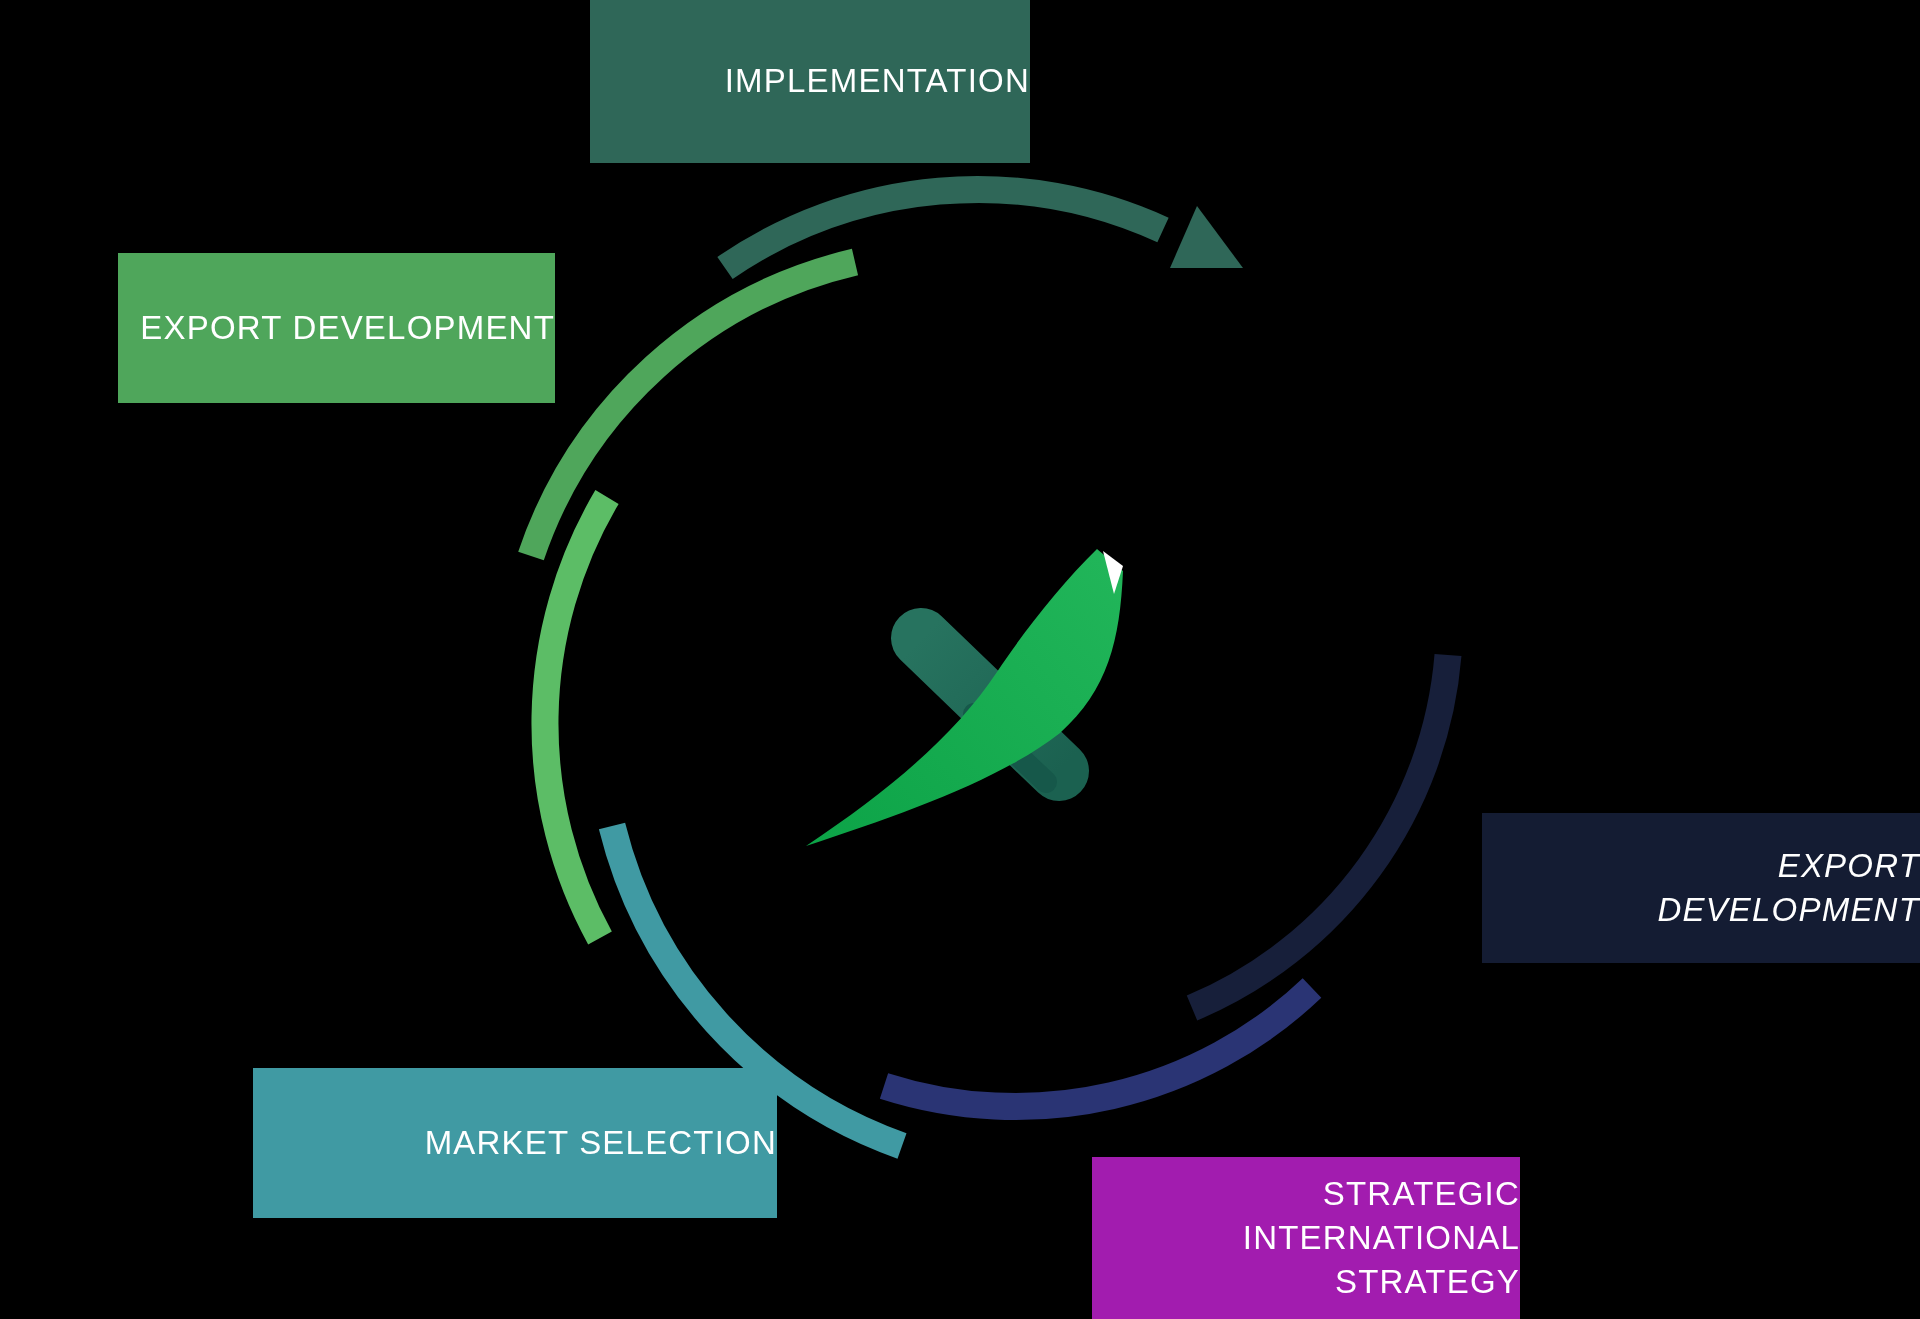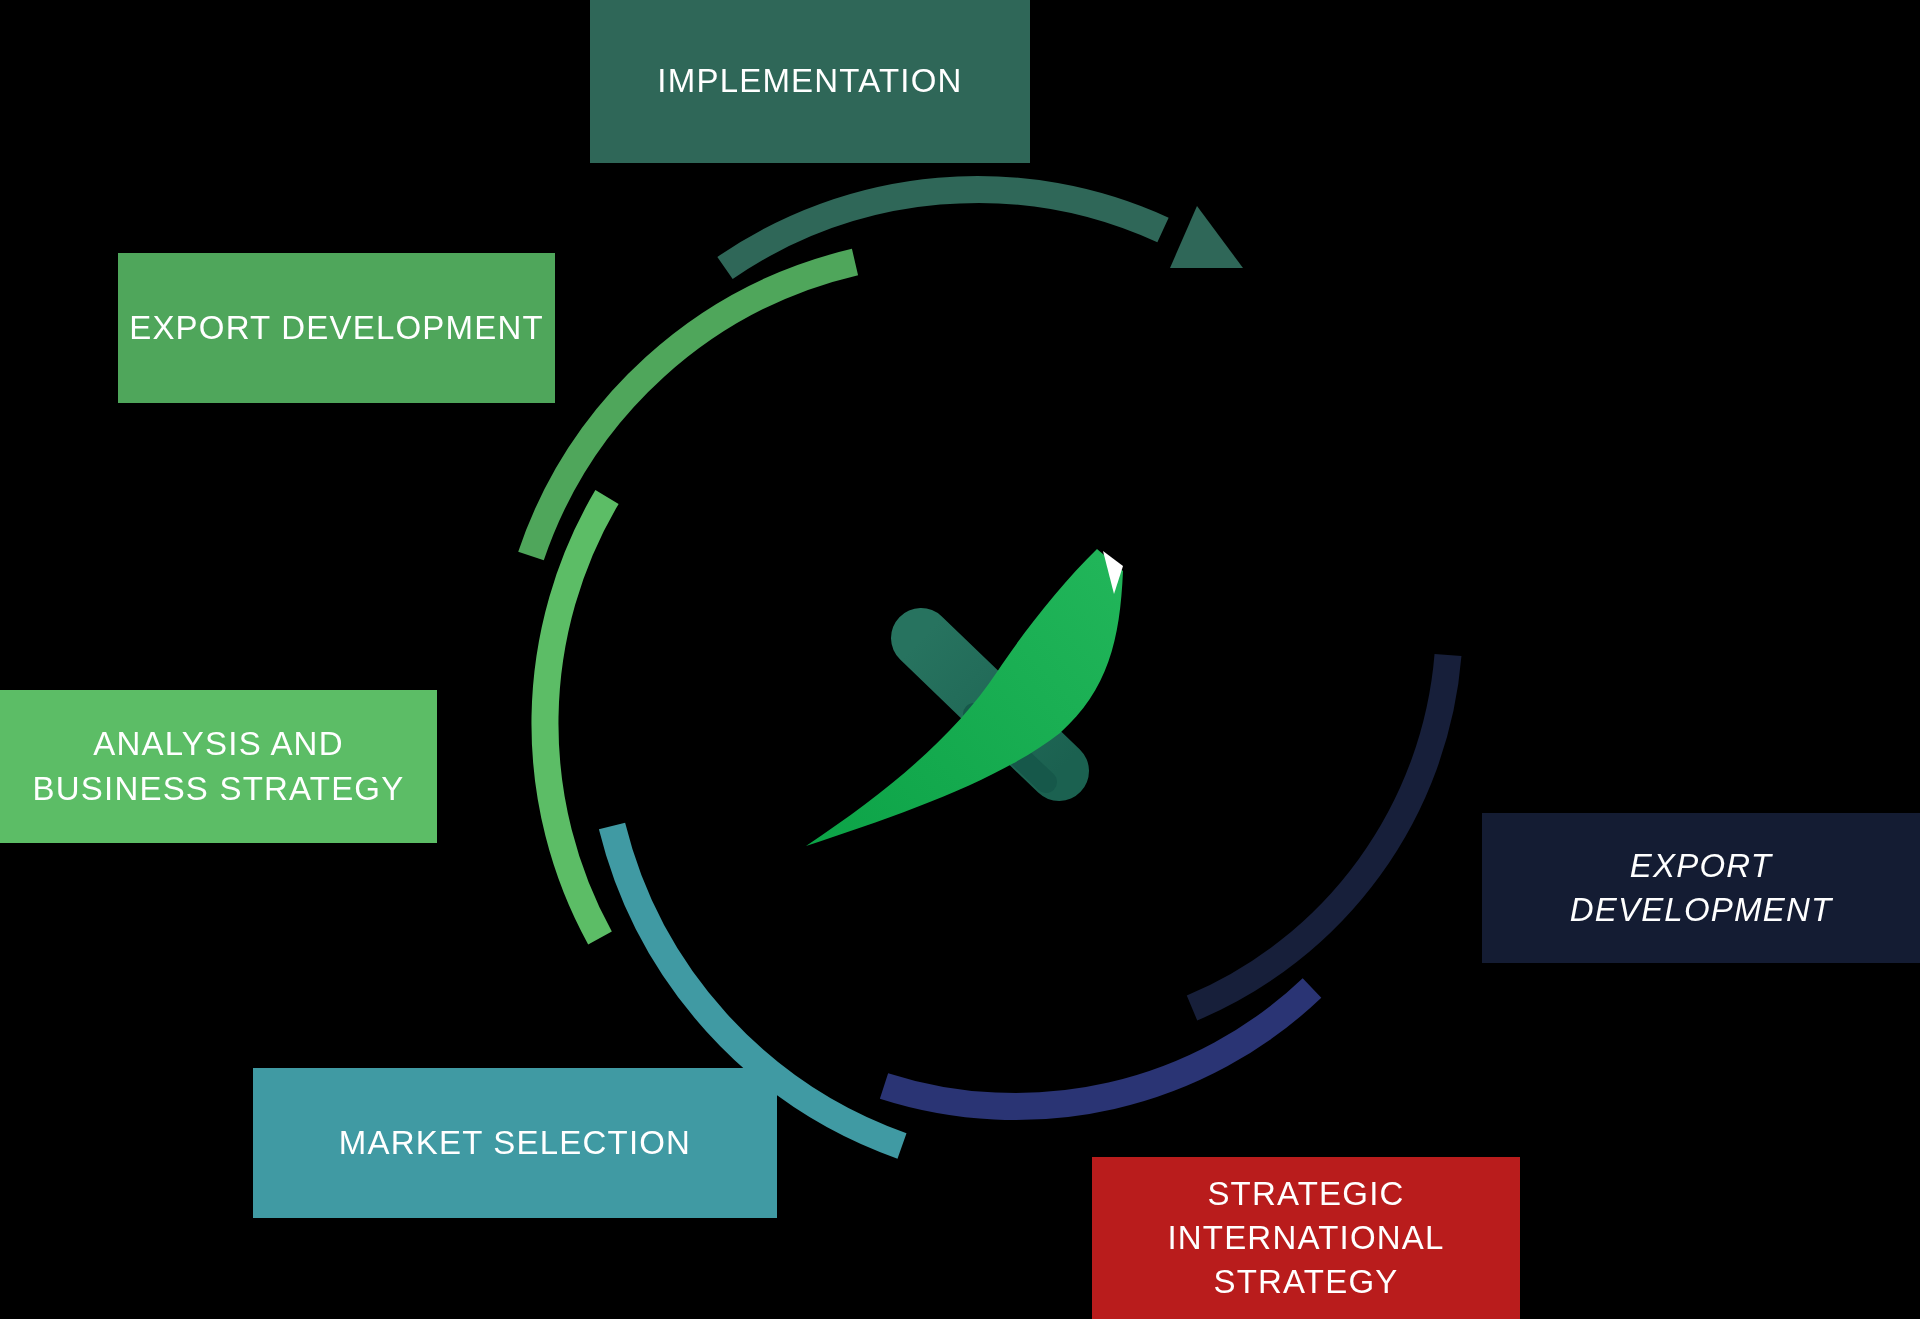--- a/index.html
+++ b/index.html
@@ -19,21 +19,21 @@
     position: absolute;
     left: 0;
     top: 0;
     width: 1920px;
     height: 1319px;
   }
   .stage-box {
     position: absolute;
     display: flex;
     flex-direction: column;
-    align-items: center;
+    align-items: flex-end;
     justify-content: center;
     text-align: center;
     color: #ffffff;
     font-size: 33px;
     font-weight: 400;
     letter-spacing: 1.2px;
     line-height: 1.34;
   }
   .stage-box .line {
     display: block;
@@ -85,30 +85,26 @@
   </svg>
 
   <div class="stage-box" id="box-implementation" style="background-color: rgb(47, 103, 88);">
     <span class="line">IMPLEMENTATION</span>
   </div>
 
   <div class="stage-box" id="box-sales" style="background-color: rgb(79, 166, 91);">
     <span class="line">EXPORT DEVELOPMENT</span>
   </div>
 
-  <div class="stage-box" id="box-analysis" style="background-color: rgb(92, 189, 102);">
-    <span class="line">ANALYSIS AND</span>
-    <span class="line">BUSINESS STRATEGY</span>
-  </div>
 
   <div class="stage-box" id="box-market" style="background-color: rgb(64, 154, 163);">
     <span class="line">MARKET SELECTION</span>
   </div>
 
-  <div class="stage-box" id="box-strategic" style="background-color: #b91c1c;">
+  <div class="stage-box" id="box-strategic" style="background-color: #a21caf;">
     <span class="line">STRATEGIC</span>
     <span class="line">INTERNATIONAL</span>
     <span class="line">STRATEGY</span>
   </div>
 
   <div class="stage-box" id="box-export" style="background-color: rgb(20, 28, 51);">
     <span class="line">EXPORT</span>
     <span class="line">DEVELOPMENT</span>
   </div>
 

